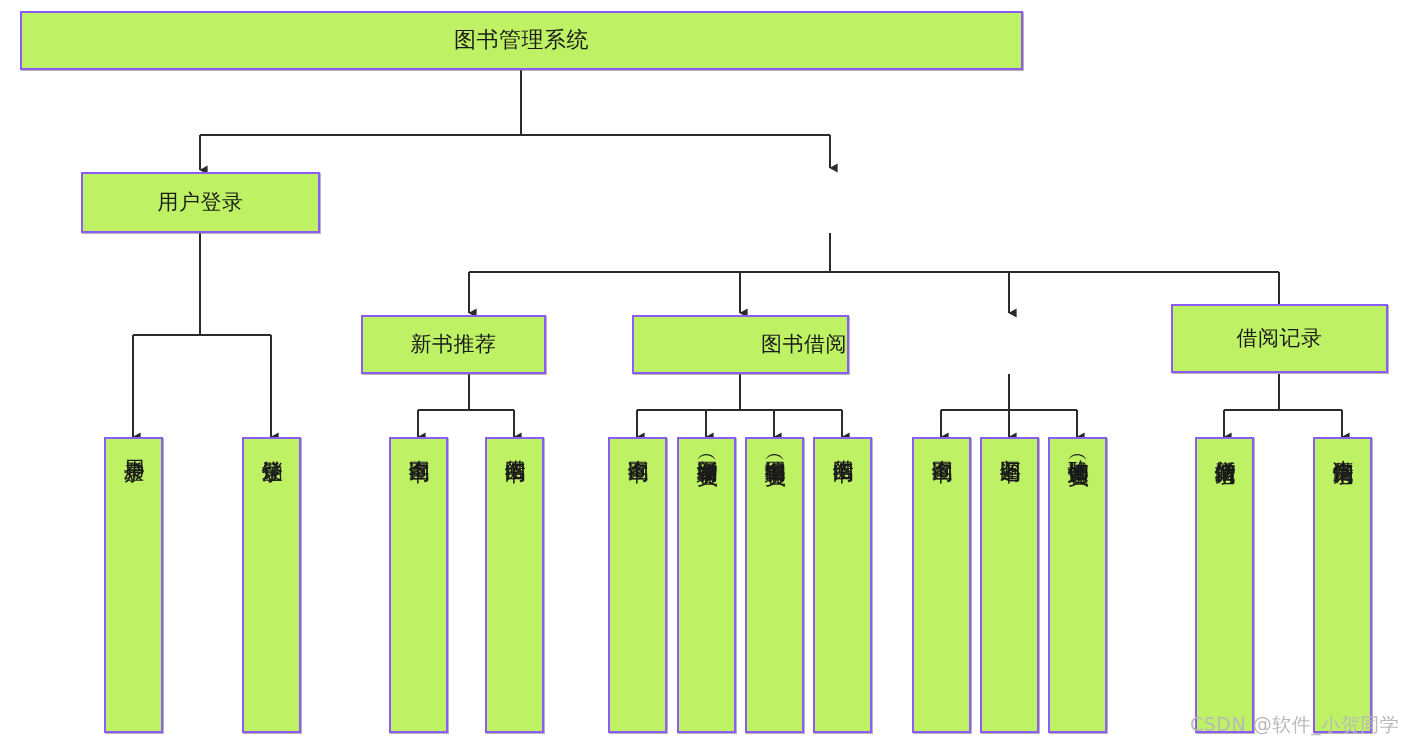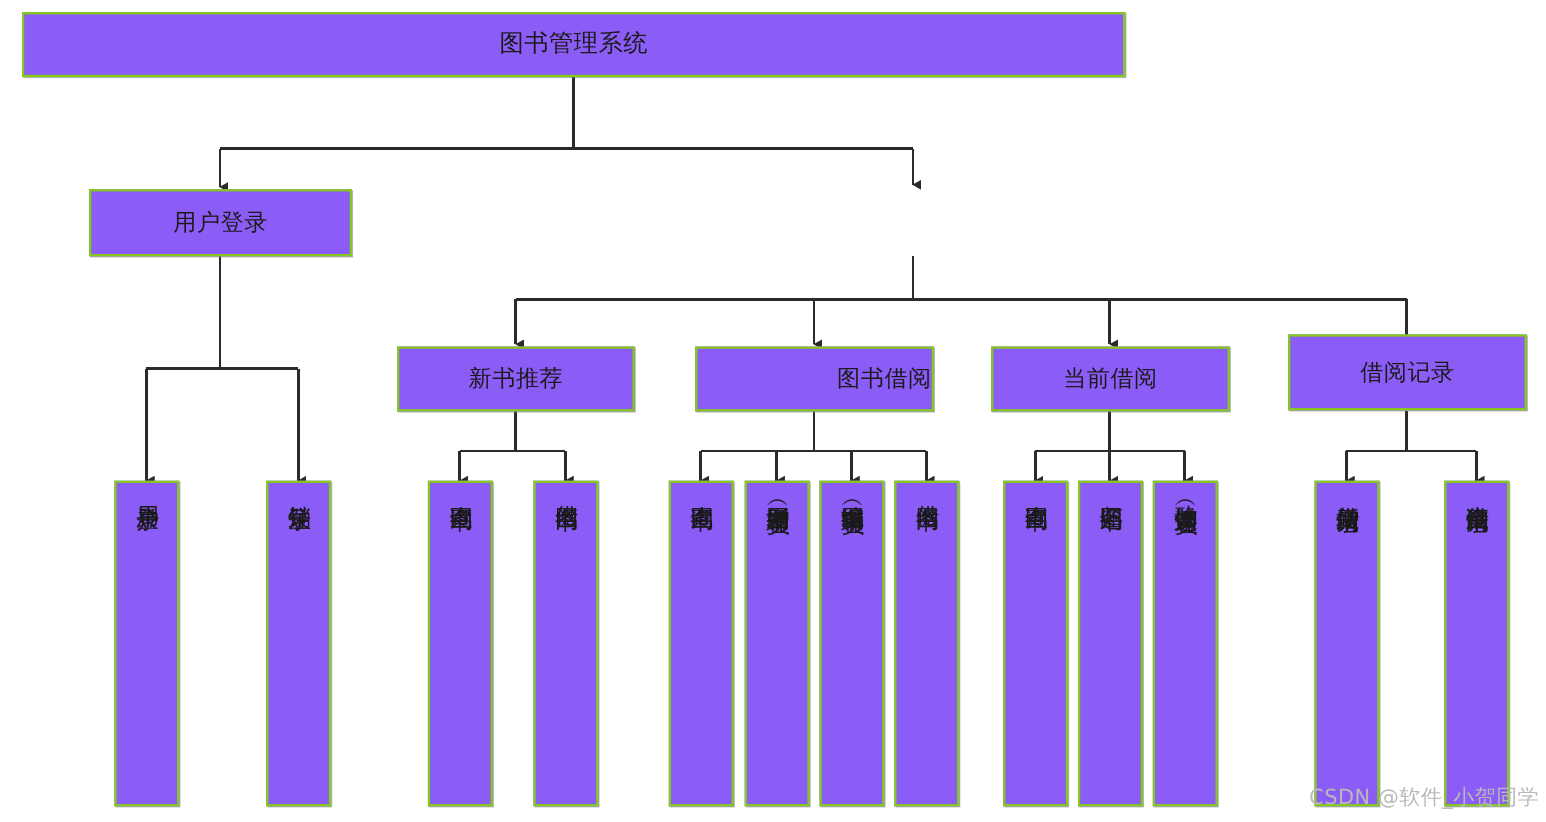--- a/index.html
+++ b/index.html
@@ -22,22 +22,22 @@
   svg.diagram-canvas {
     position: absolute;
     left: 0;
     top: 0;
     width: 1405px;
     height: 747px;
   }
   .node-box {
     position: absolute;
     box-sizing: border-box;
-    background: #8b5cf6;
-    border: 2px solid #84cc16;
+    background: #bef264;
+    border: 2px solid #8b5cf6;
     box-shadow: 1px 1px 0 rgba(120,120,120,0.55);
     display: flex;
     align-items: center;
     justify-content: center;
     overflow: hidden;
   }
   .node-label-h {
     font-size: 21px;
     color: #1a1a1a;
     line-height: 1.1;
@@ -129,31 +129,28 @@
 
   <div class="node-box root" style="left:20px; top:11px; width:1003px; height:59px;">
     <span class="node-label-h">图书管理系统</span>
   </div>
 
   <div class="node-box" style="left:81px; top:172px; width:239px; height:61px;">
     <span class="node-label-h">用户登录</span>
   </div>
 
 
-  <div class="node-box" style="left:361px; top:315px; width:216px; height:59px;align-items:center;">
+  <div class="node-box" style="left:361px; top:315px; width:185px; height:59px;align-items:center;">
     <span class="node-label-h">新书推荐</span>
   </div>
 
   <div class="node-box" style="left:632px; top:315px; width:217px; height:59px;justify-content:flex-end;">
     <span class="node-label-h">图书借阅</span>
   </div>
 
-  <div class="node-box" style="left:901px; top:315px; width:217px; height:59px;">
-    <span class="node-label-h">当前借阅</span>
-  </div>
 
   <div class="node-box" style="left:1171px; top:304px; width:217px; height:69px;">
     <span class="node-label-h">借阅记录</span>
   </div>
 
   <div class="node-box vertical" style="left:104px; top:437px; width:59px; height:296px;">
     <span class="node-label-v">用户登录</span>
   </div>
 
   <div class="node-box vertical" style="left:242px; top:437px; width:59px; height:296px;">

